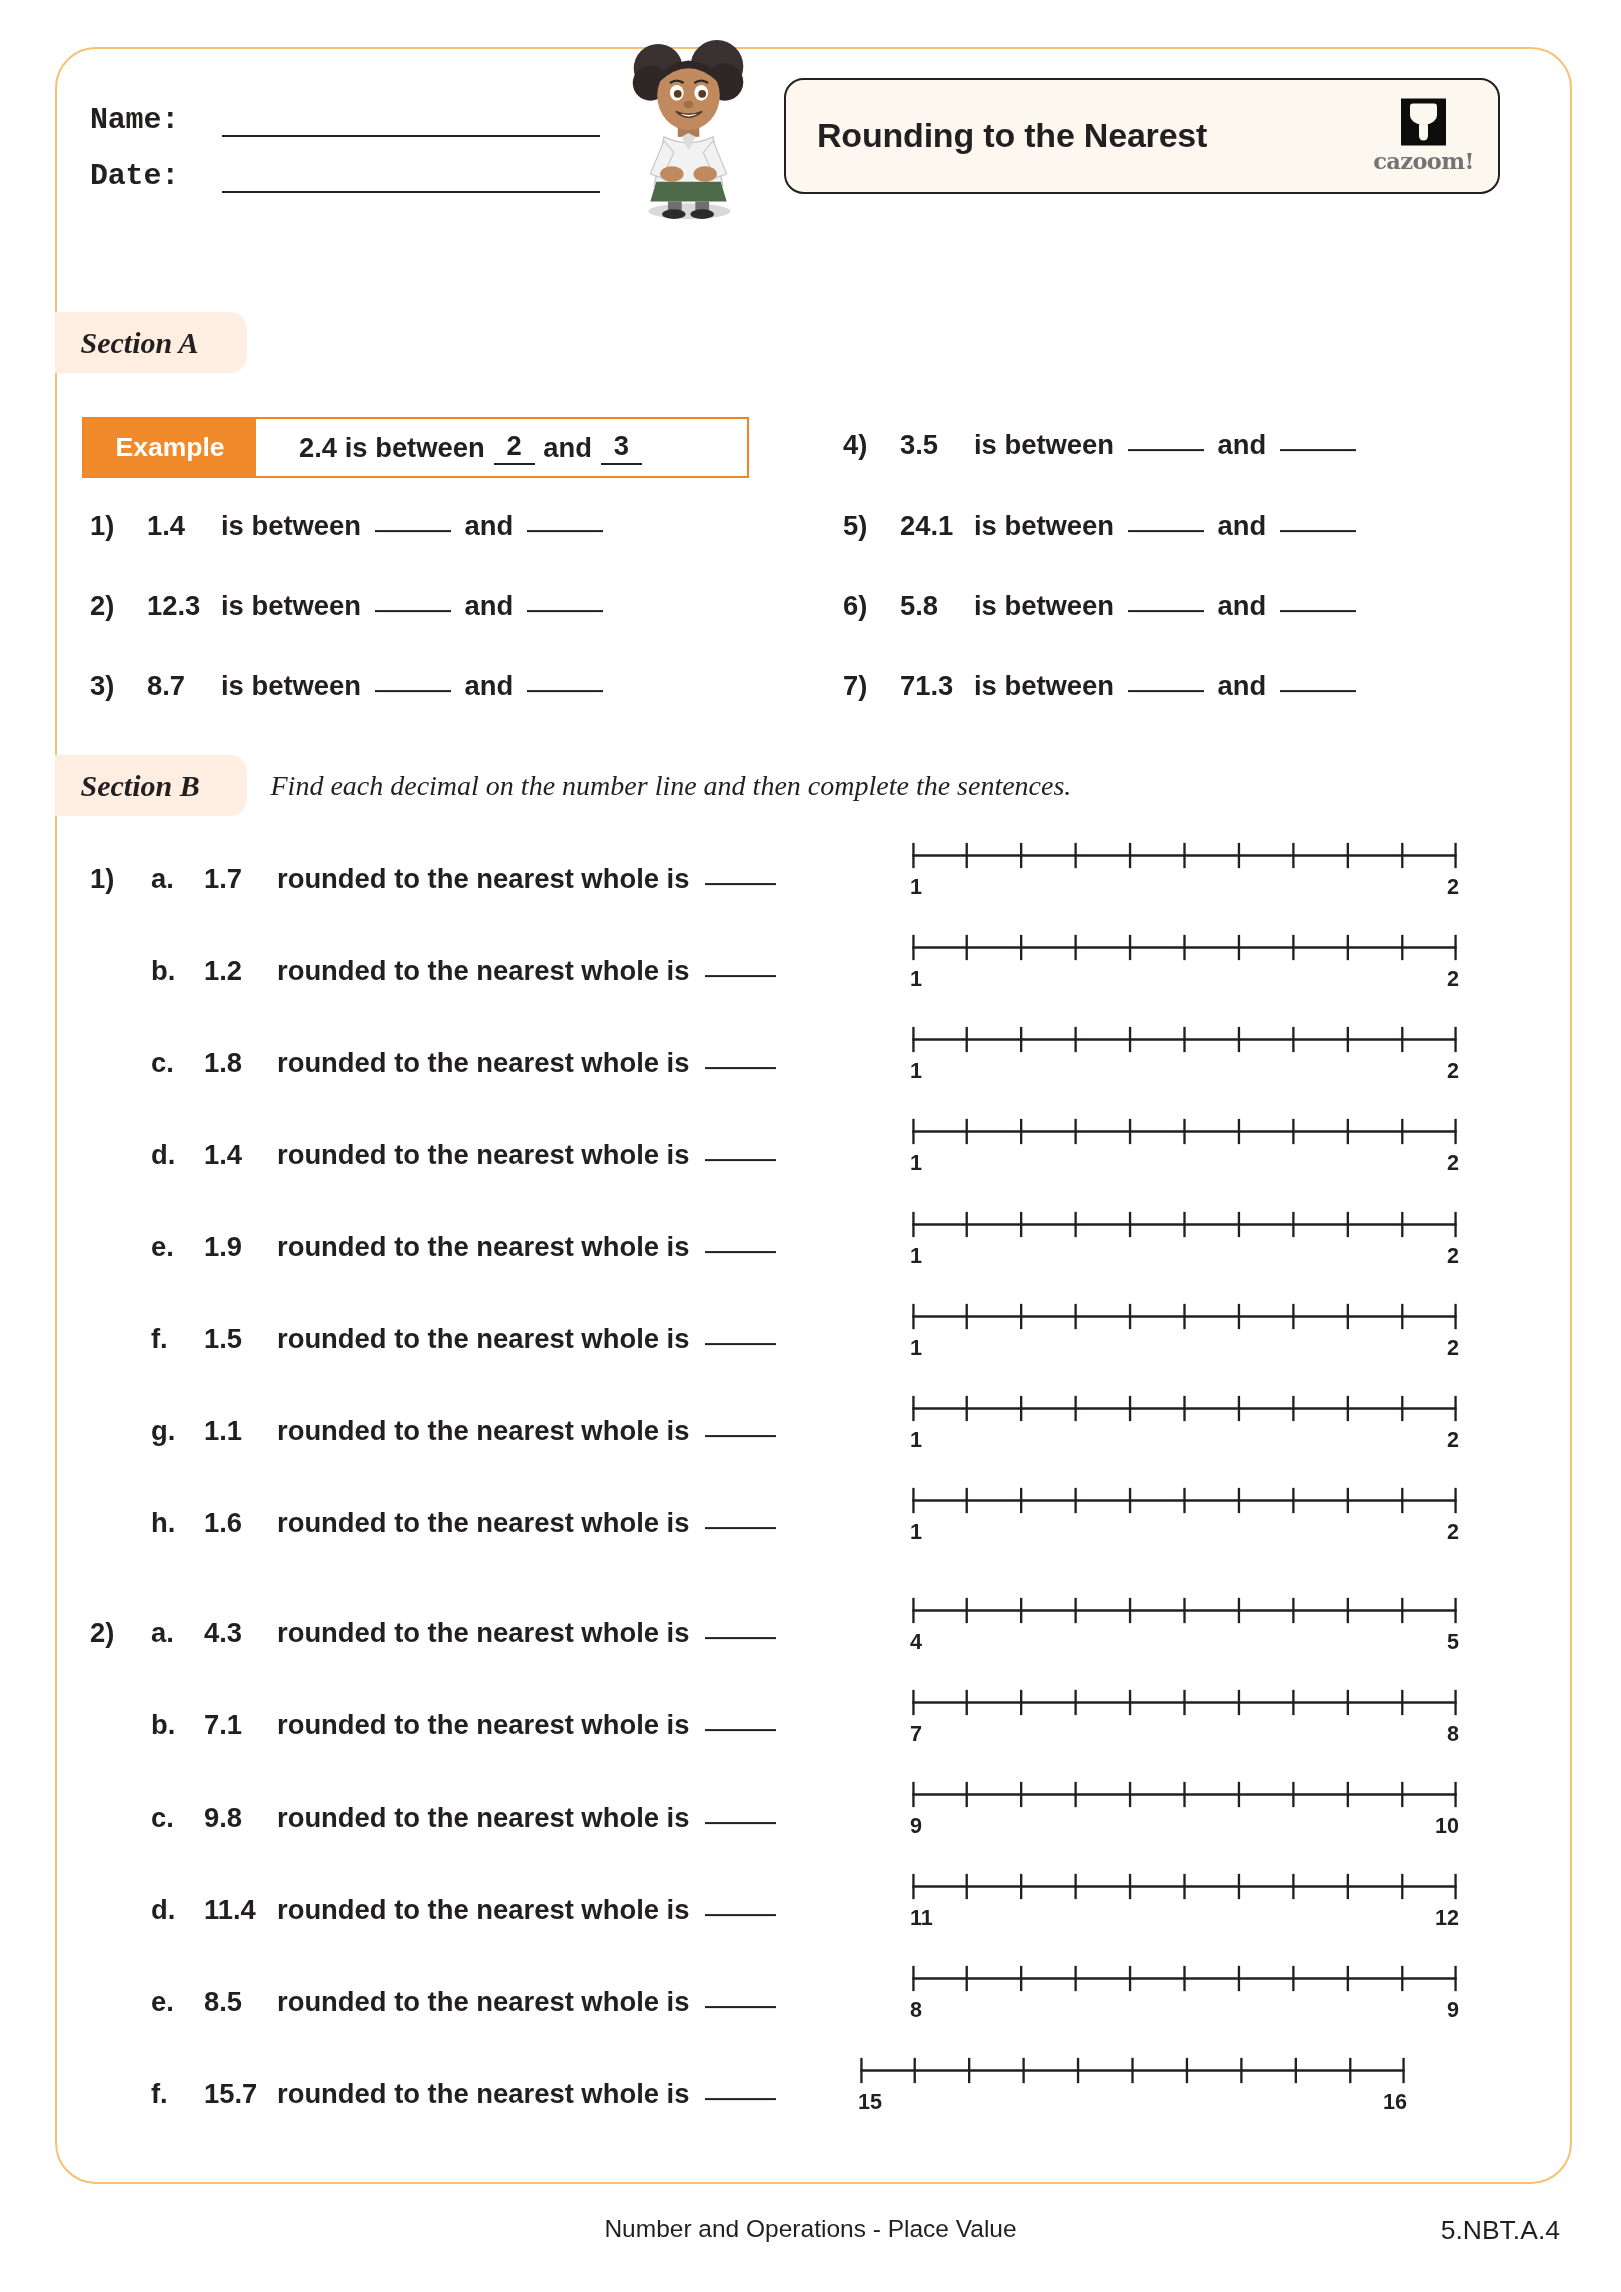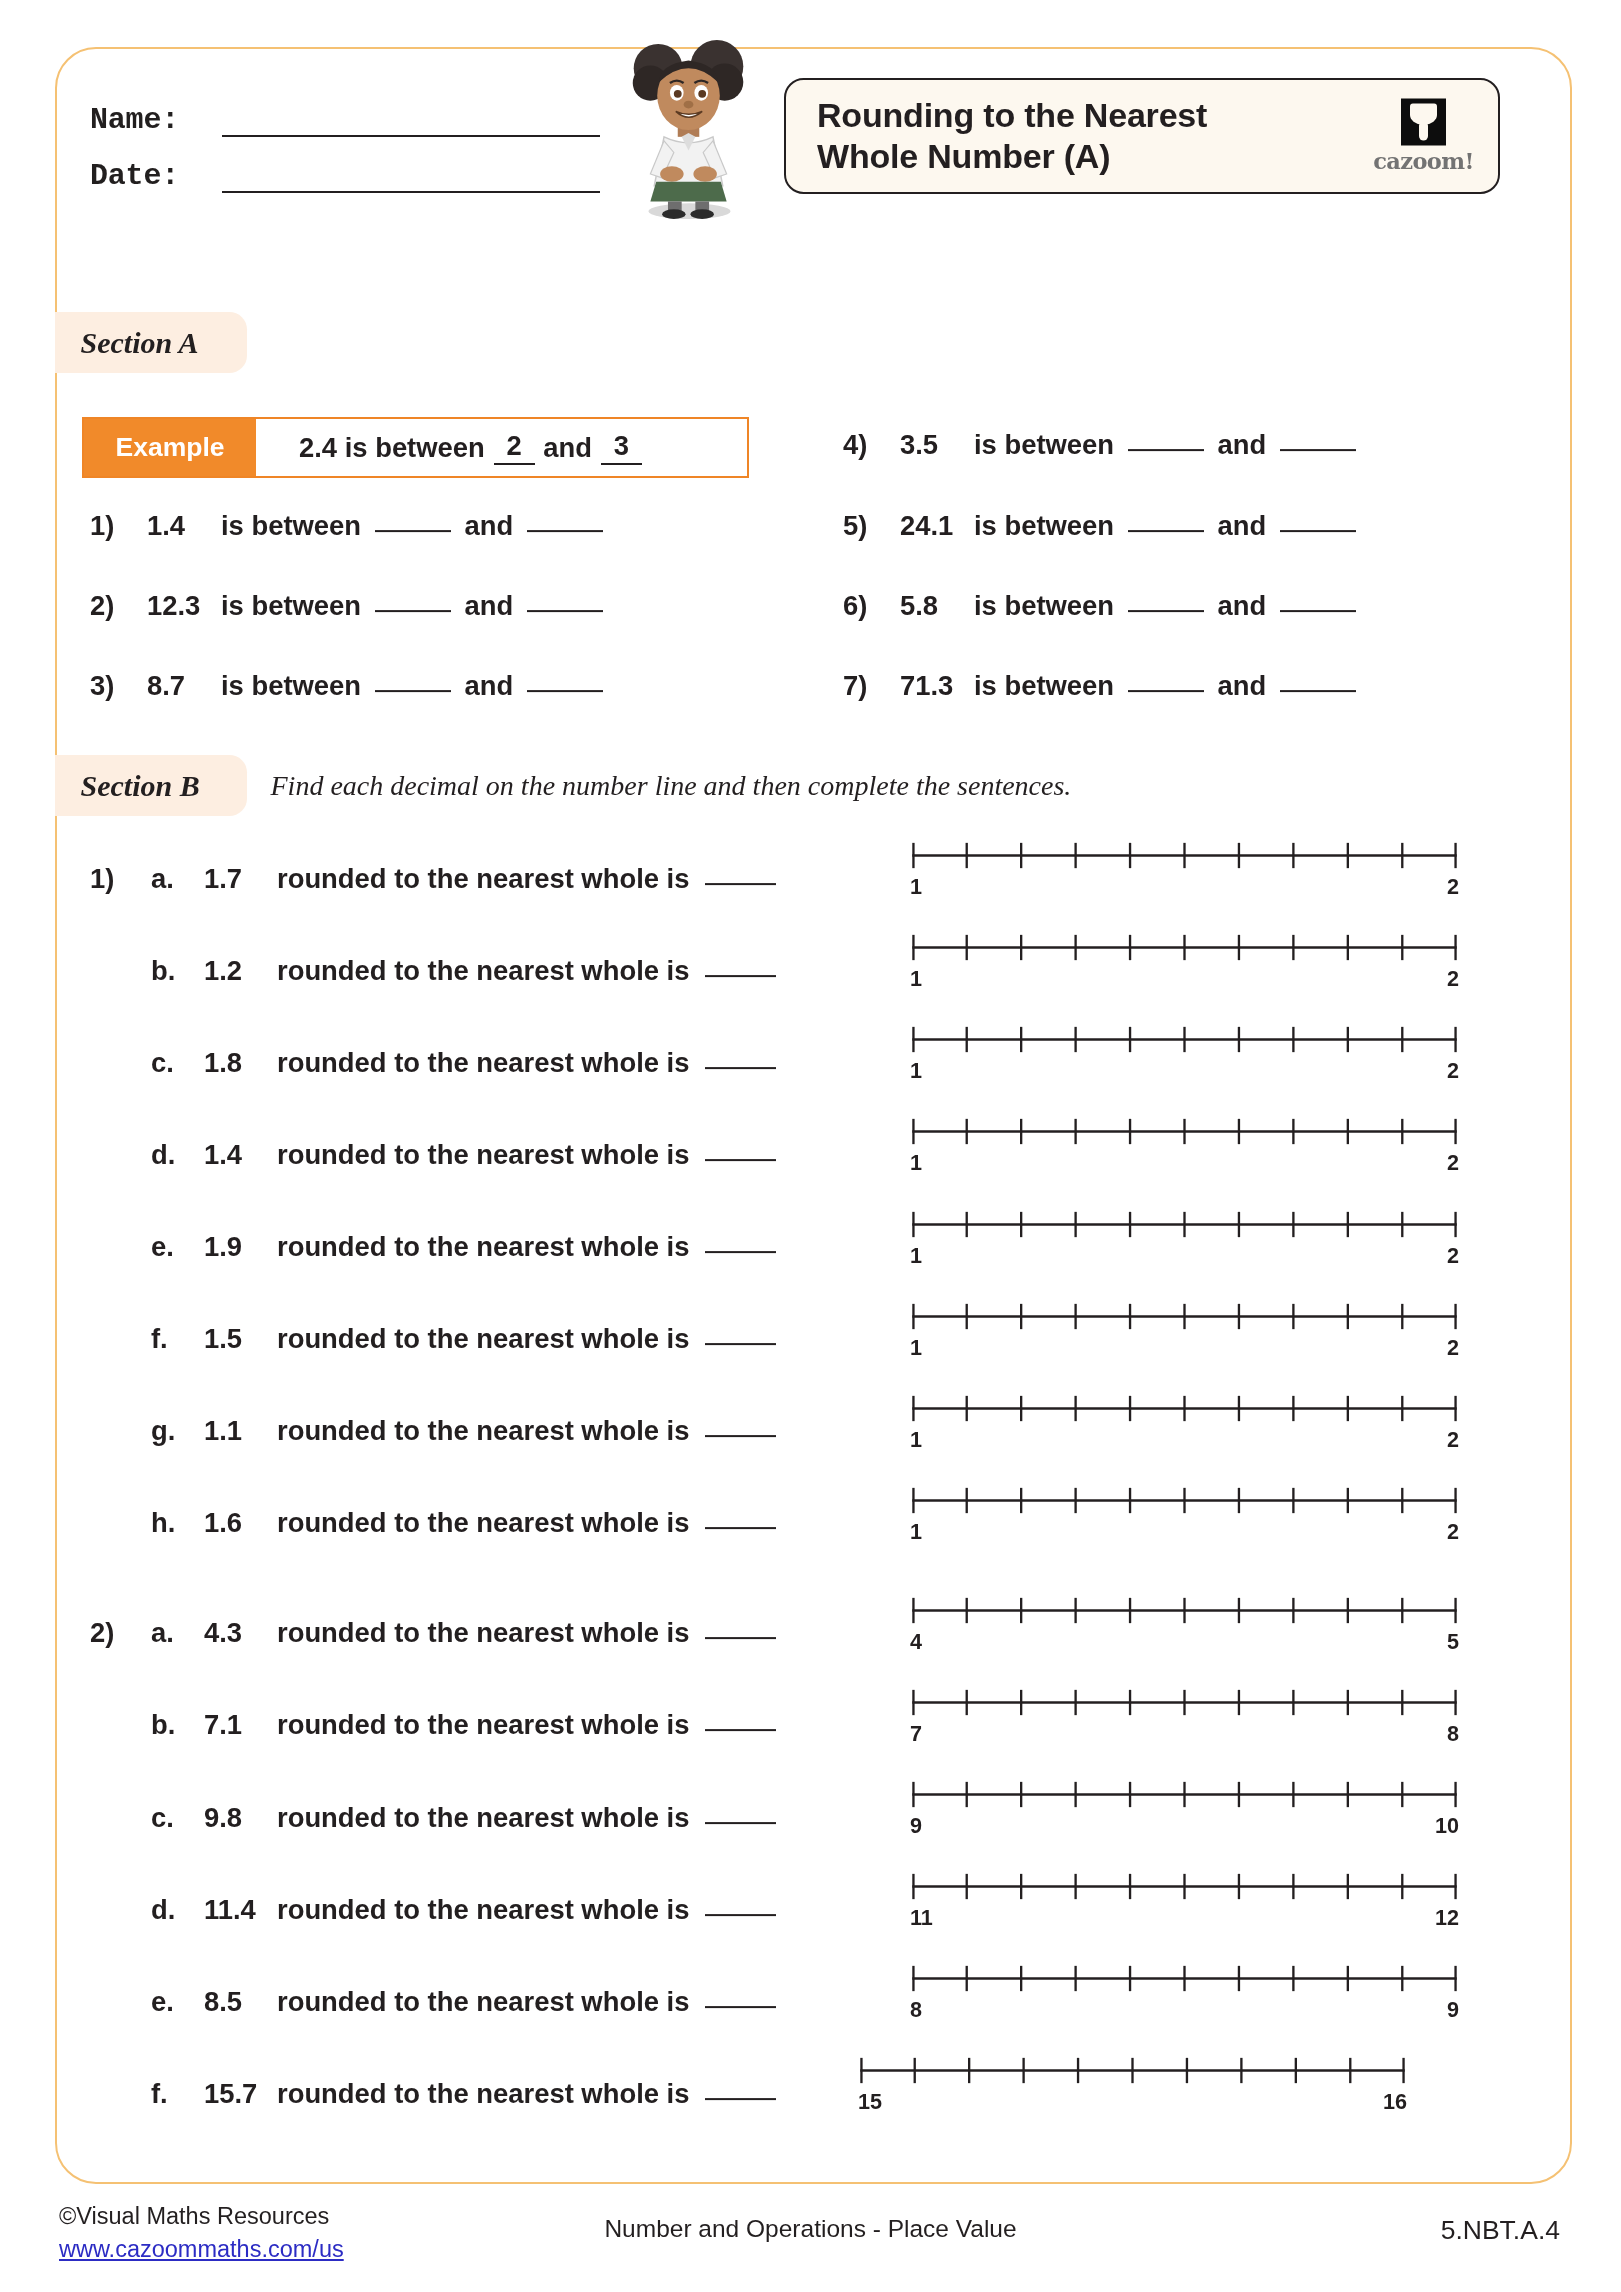--- a/index.html
+++ b/index.html
@@ -227,21 +227,20 @@
       <rect x="66" y="166" width="14" height="12" fill="#6e6e6e"></rect>
       <rect x="94" y="166" width="14" height="12" fill="#6e6e6e"></rect>
       <ellipse cx="72" cy="179" rx="12" ry="5" fill="#2b2b2b"></ellipse>
       <ellipse cx="101" cy="179" rx="12" ry="5" fill="#2b2b2b"></ellipse>
     </svg>
   </div>
 
   <div class="titlebox">
     <div class="title-text">
       <div>Rounding to the Nearest</div>
-      <div>Whole Number (A)</div>
     </div>
     <div class="logo">
       <div class="logo-mark"></div>
       <div class="logo-word">cazoom!</div>
     </div>
   </div>
 
   <div class="sec-head" style="left:55px; top:312px;">
     <div class="sec-pill">
       <span class="sec-pill-label">Section A</span>
@@ -672,22 +671,18 @@
           <line x1="448" y1="5" x2="448" y2="31" stroke="#231f20" stroke-width="2.4"></line>
           <line x1="504" y1="5" x2="504" y2="31" stroke="#231f20" stroke-width="2.4"></line>
           <line x1="558.8" y1="5" x2="558.8" y2="31" stroke="#231f20" stroke-width="2.4"></line>
         </svg>
         <span class="nl-lab left">15</span>
         <span class="nl-lab right">16</span>
       </div>
     </div>
 
   <div class="footer">
-    <div class="ft-left">
-      <div class="ft-copy">©Visual Maths Resources</div>
-      <a class="ft-url" href="#">www.cazoommaths.com/us</a>
-    </div>
     <div class="ft-center">Number and Operations - Place Value</div>
     <div class="ft-right">5.NBT.A.4</div>
   </div>
 
 </div>
 
 
 </body></html>

